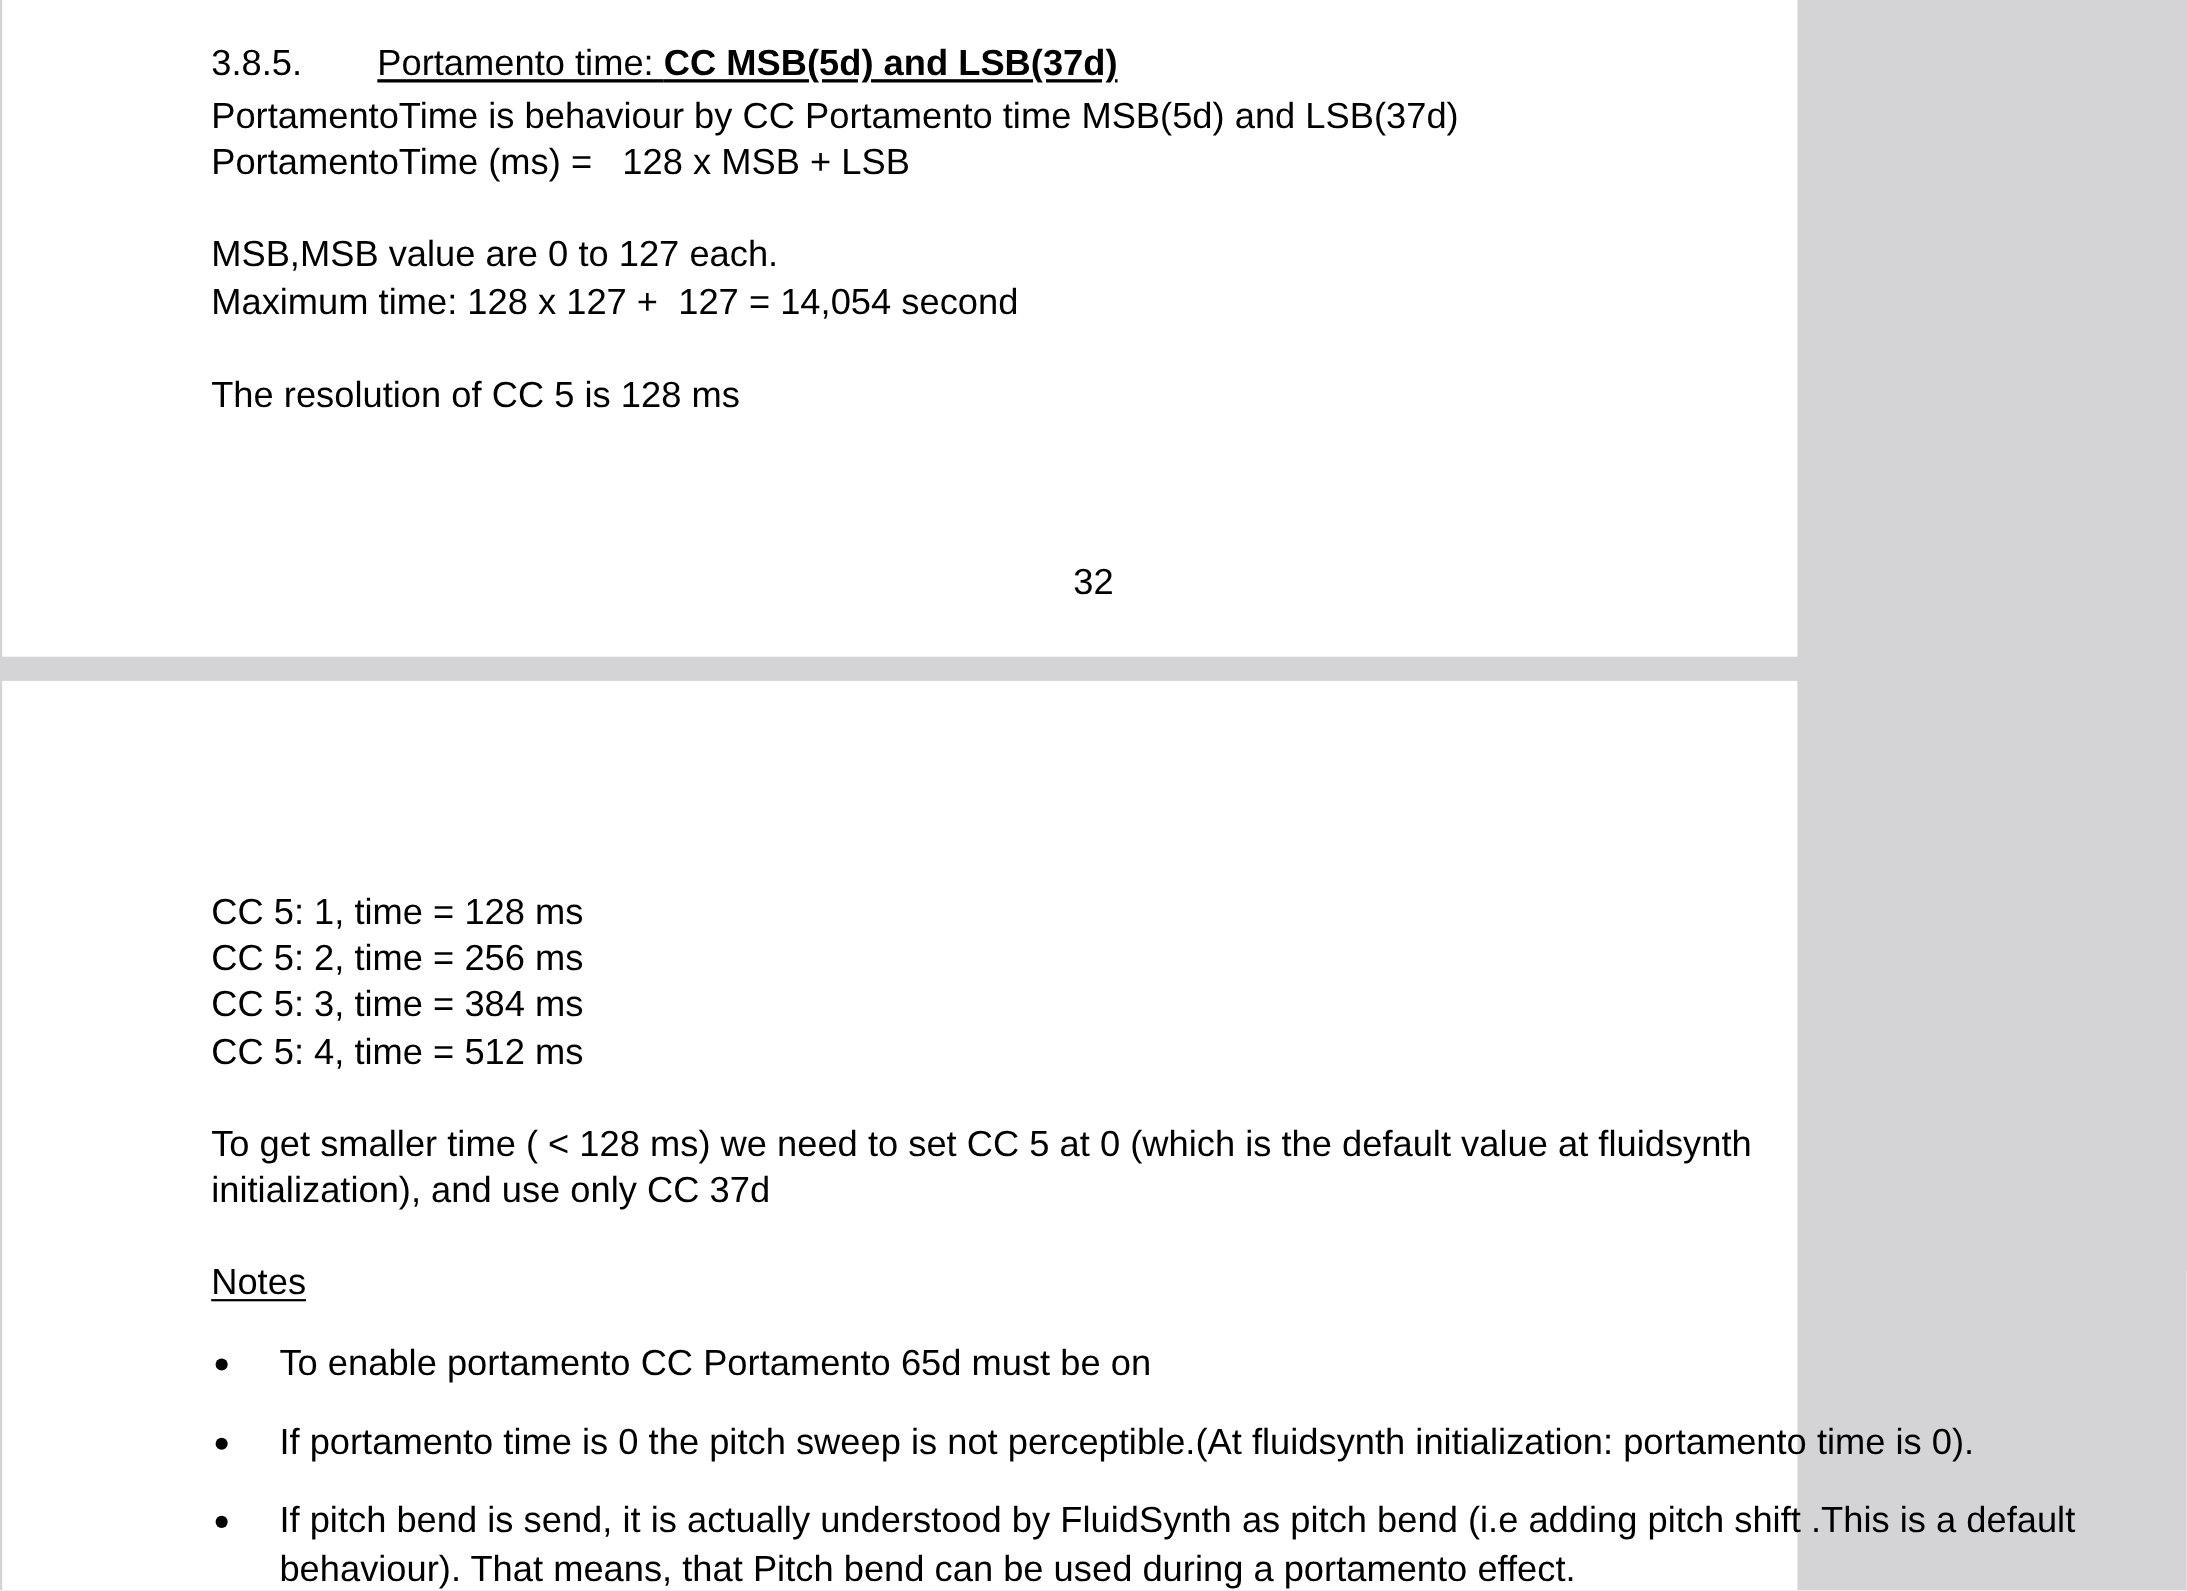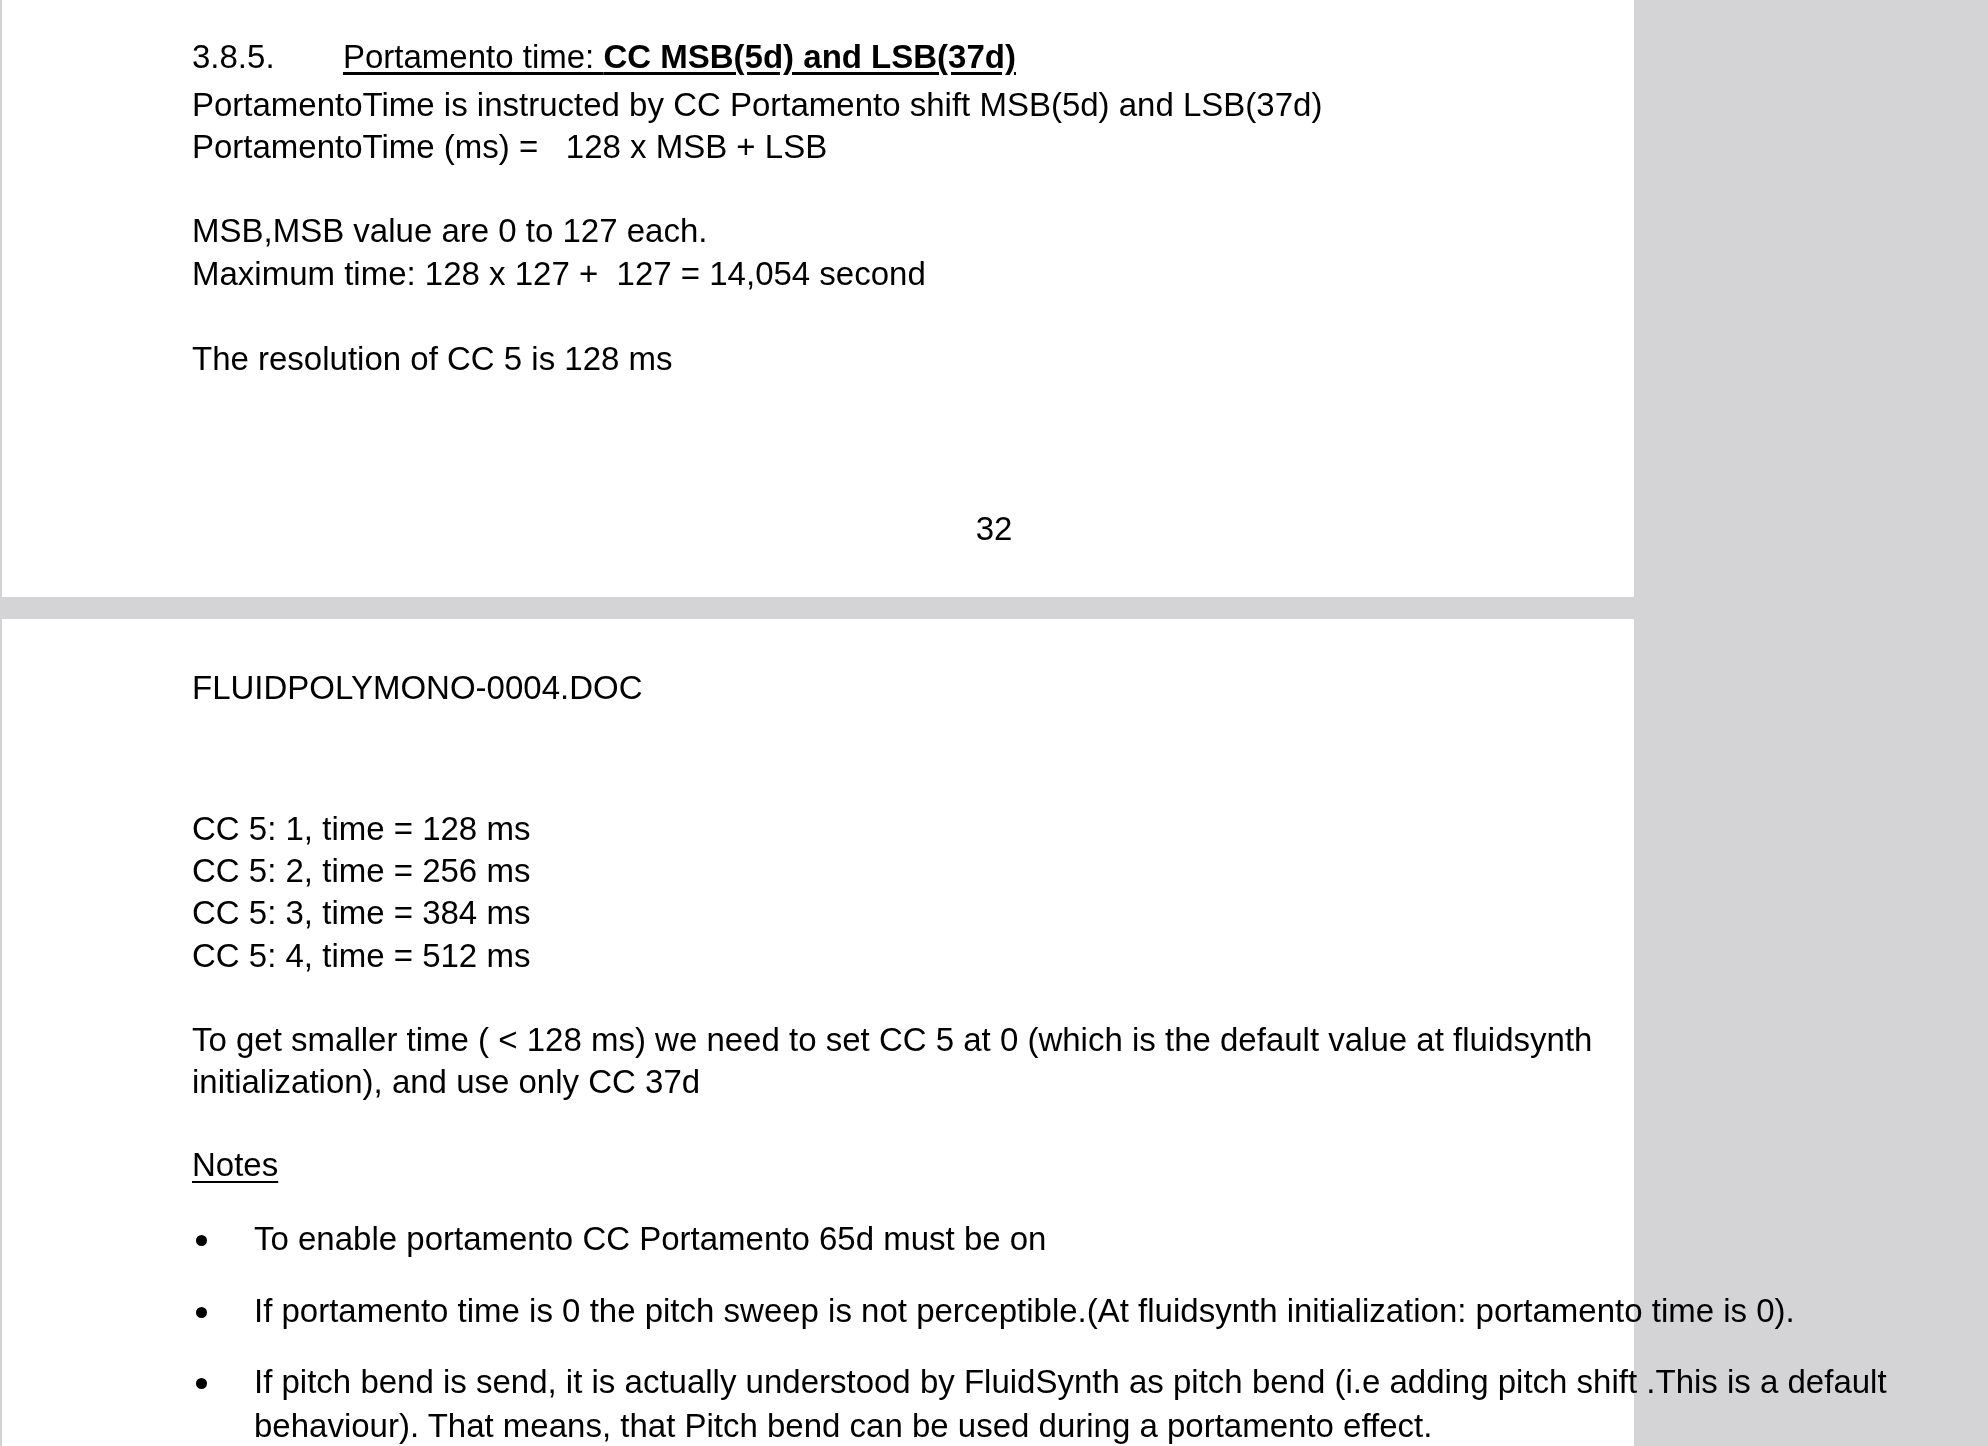--- a/index.html
+++ b/index.html
@@ -84,33 +84,32 @@
   }
 </style>
 </head>
 <body>
 
 <div class="viewer">
 
   <div class="page page-top">
     <div class="txt heading" style="top:36px;"><span class="num">3.8.5.</span><span>Portamento time: </span><b>CC MSB(5d) and LSB(37d)</b></div>
 
-    <div class="txt" style="top:84px;">PortamentoTime is instructed by CC Portamento shift MSB(5d) and LSB(37d)</div>
+    <div class="txt" style="top:84px;">PortamentoTime is behaviour by CC Portamento time MSB(5d) and LSB(37d)</div>
     <div class="txt" style="top:126px;">PortamentoTime (ms) =   128 x MSB + LSB</div>
 
     <div class="txt" style="top:210px;">MSB,MSB value are 0 to 127 each.</div>
     <div class="txt" style="top:253px;">Maximum time: 128 x 127 +  127 = 14,054 second</div>
 
     <div class="txt" style="top:338px;">The resolution of CC 5 is 128 ms</div>
 
     <div class="page-number" style="top:508px; left:78px; width:1828px;">32</div>
   </div>
 
   <div class="page page-bottom">
-    <div class="txt" style="top:48px;">FLUIDPOLYMONO-0004.DOC</div>
 
     <div class="txt" style="top:189px;">CC 5: 1, time = 128 ms</div>
     <div class="txt" style="top:231px;">CC 5: 2, time = 256 ms</div>
     <div class="txt" style="top:273px;">CC 5: 3, time = 384 ms</div>
     <div class="txt" style="top:316px;">CC 5: 4, time = 512 ms</div>
 
     <div class="txt" style="top:400px;">To get smaller time ( &lt; 128 ms) we need to set CC 5 at 0 (which is the default value at fluidsynth</div>
     <div class="txt" style="top:442px;">initialization), and use only CC 37d</div>
 
     <div class="txt notes-title" style="top:525px;">Notes</div>

